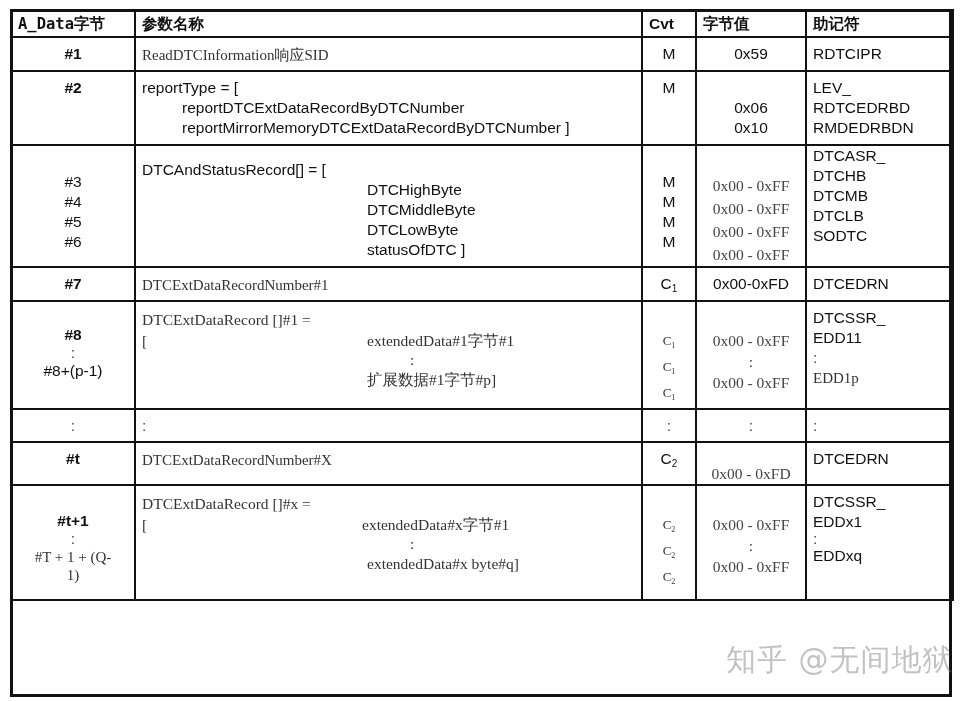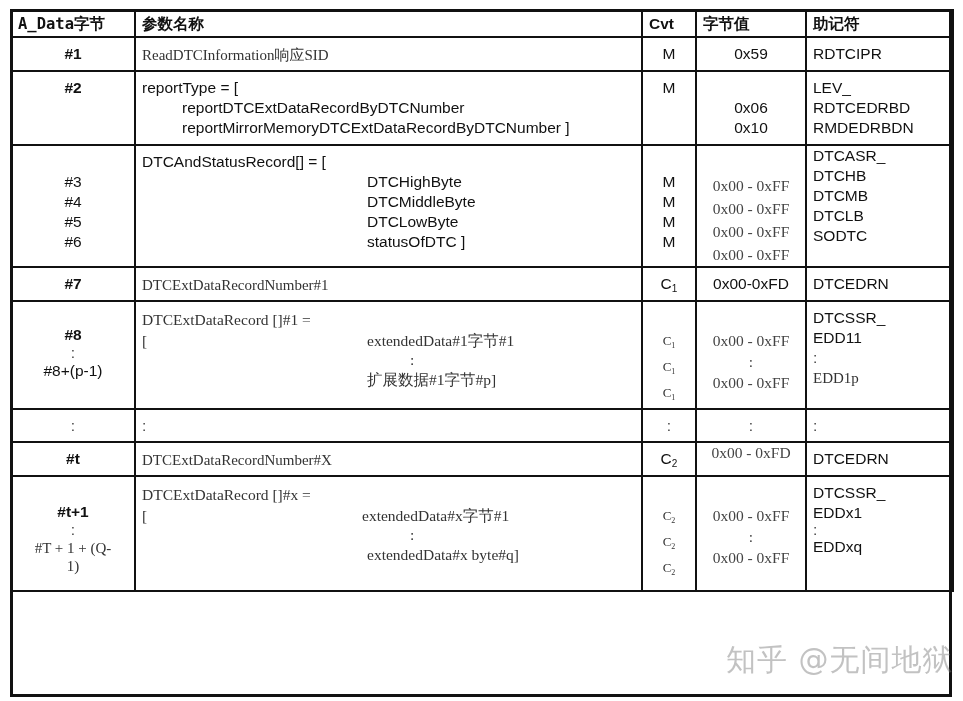--- a/index.html
+++ b/index.html
@@ -74,21 +74,21 @@
       </td>
     </tr>
 
     <tr style="height:119px">
       <td class="center" style="padding-top:26px">
         <span class="line">#3</span>
         <span class="line">#4</span>
         <span class="line">#5</span>
         <span class="line">#6</span>
       </td>
-      <td style="padding-top:6px">
+      <td style="padding-top:14px">
         <span class="line">DTCAndStatusRecord[] = [</span>
         <span class="line ind2">DTCHighByte</span>
         <span class="line ind2">DTCMiddleByte</span>
         <span class="line ind2">DTCLowByte</span>
         <span class="line ind2">statusOfDTC ]</span>
       </td>
       <td class="center" style="padding-top:26px">
         <span class="line">M</span>
         <span class="line">M</span>
         <span class="line">M</span>
@@ -152,21 +152,21 @@
       <td class="dim" style="padding-top:6px"><span>:</span></td>
       <td class="center dim" style="padding-top:6px"><span>:</span></td>
       <td class="center dim" style="padding-top:6px"><span>:</span></td>
       <td class="dim" style="padding-top:6px"><span>:</span></td>
     </tr>
 
     <tr style="height:34px">
       <td class="center" style="padding-top:6px;font-weight:bold"><span>#t</span></td>
       <td style="padding-top:7px"><span class="serif">DTCExtDataRecordNumber#X</span></td>
       <td class="center" style="padding-top:6px"><span>C<span class="sub">2</span></span></td>
-      <td class="center hexrange" style="padding:0 2px 0 2px"><span>0x00 - 0xFD</span></td>
+      <td class="center hexrange" style="padding:21px 2px 0 2px"><span>0x00 - 0xFD</span></td>
       <td style="padding-top:6px"><span>DTCEDRN</span></td>
     </tr>
 
     <tr style="height:115px">
       <td class="center" style="padding:26px 2px 0 2px;line-height:18px">
         <span class="line" style="font-weight:bold">#t+1</span>
         <span class="line dim">:</span>
         <span class="line serif">#T + 1 + (Q-</span>
         <span class="line serif">1)</span>
       </td>

